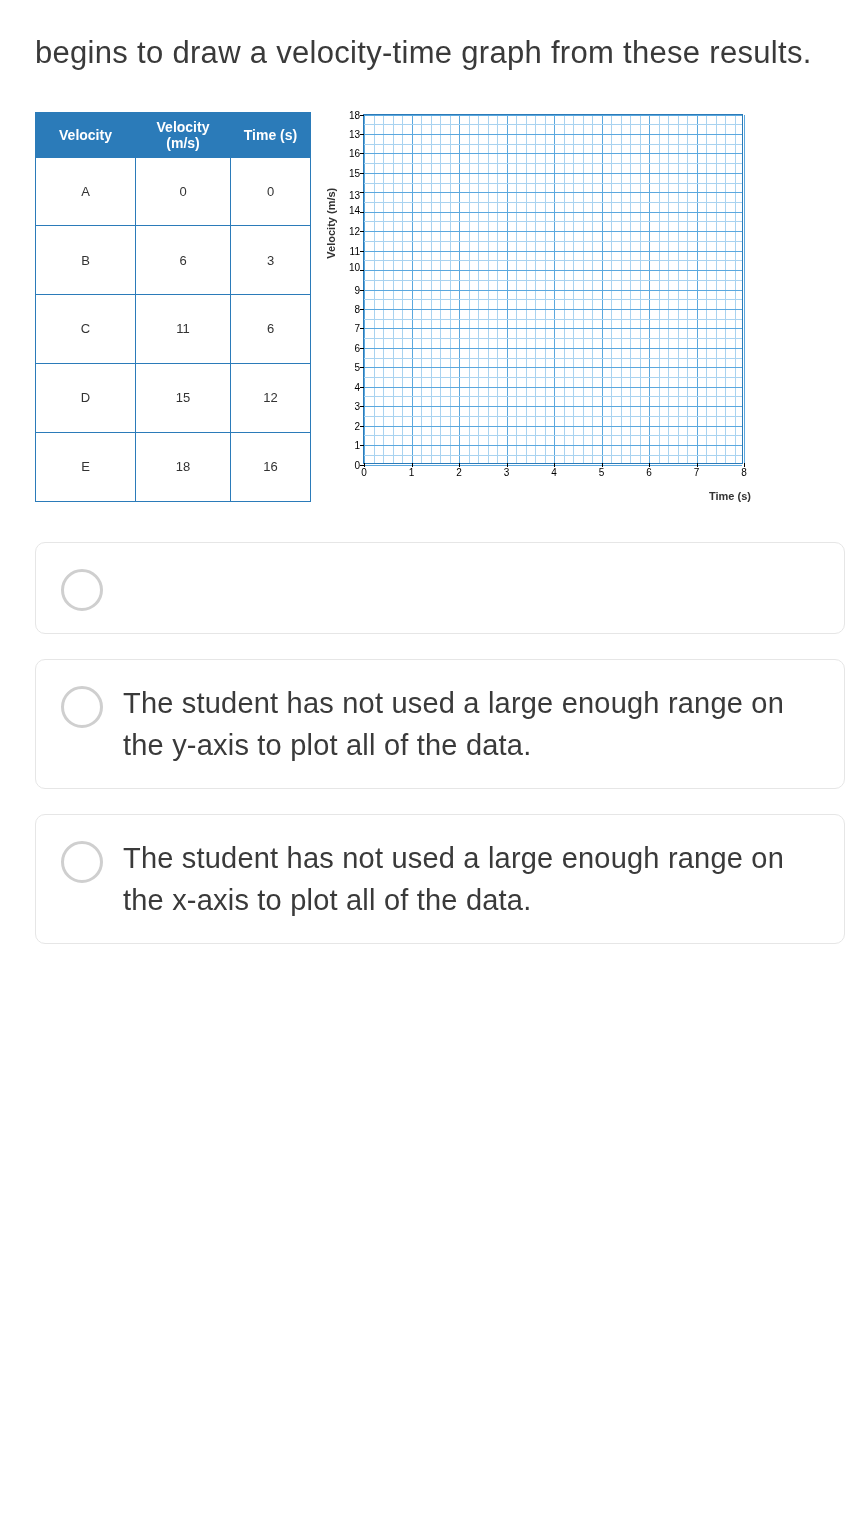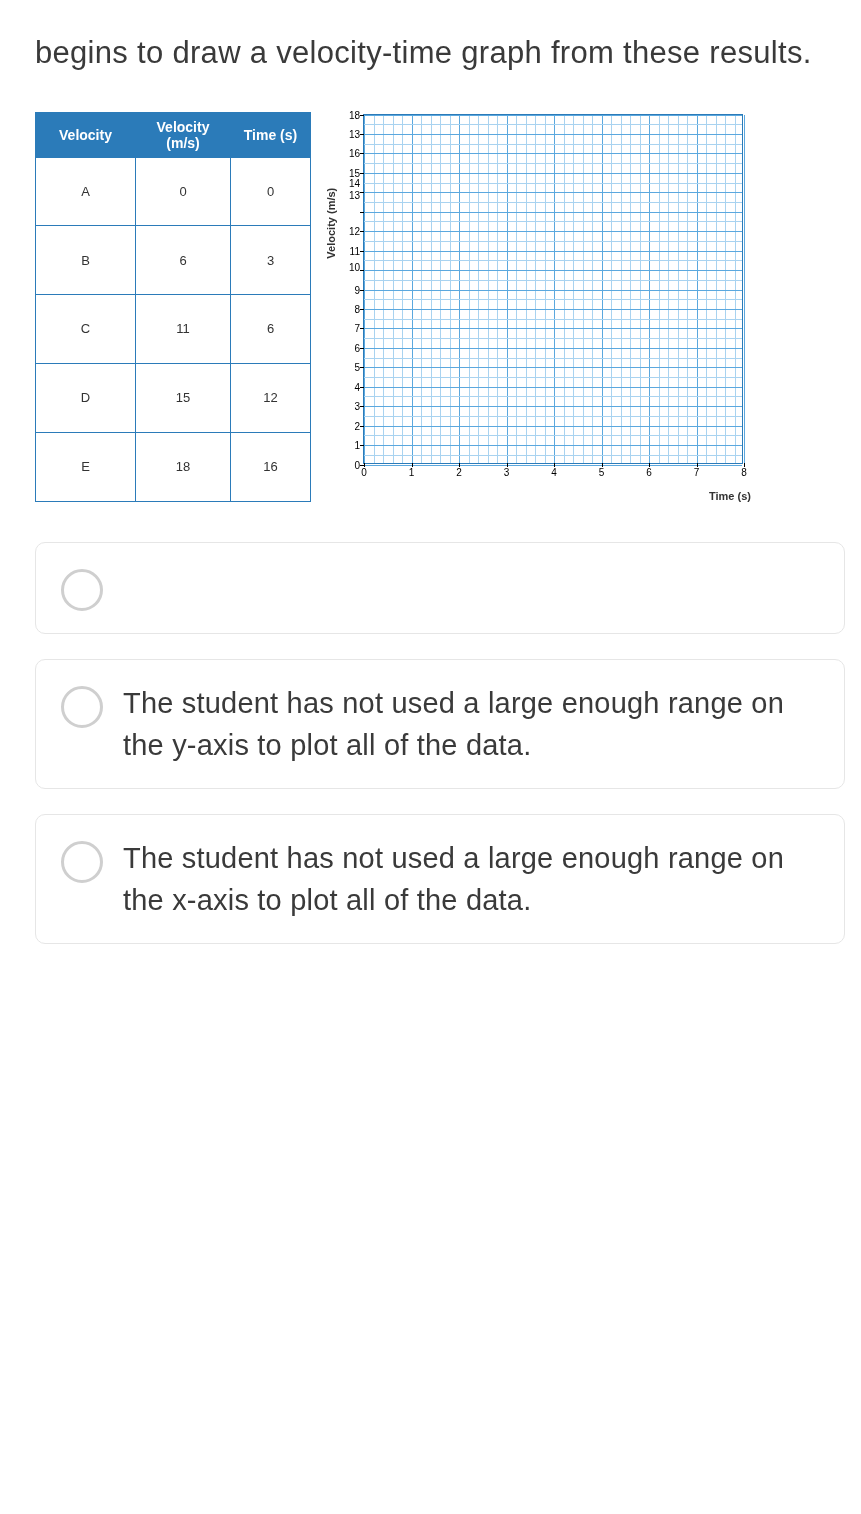--- a/index.html
+++ b/index.html
@@ -282,21 +282,21 @@
           <div class="ytick" style="top: 175px;">9</div>
           <div class="tick-mark-v" style="top: 175px;"></div>
           <div class="ytick" style="top: 152px;">10</div>
           <div class="tick-mark-v" style="top: 155.556px;"></div>
           <div class="ytick" style="top: 136.111px;">11</div>
           <div class="tick-mark-v" style="top: 136.111px;"></div>
           <div class="ytick" style="top: 116.667px;">12</div>
           <div class="tick-mark-v" style="top: 116.667px;"></div>
           <div class="ytick" style="top: 80px;">13</div>
           <div class="tick-mark-v" style="top: 97.2222px;"></div>
-          <div class="ytick" style="top: 68px;">14</div>
+          <div class="ytick" style="top: 95px;">14</div>
           <div class="tick-mark-v" style="top: 77.7778px;"></div>
           <div class="ytick" style="top: 58.3333px;">15</div>
           <div class="tick-mark-v" style="top: 58.3333px;"></div>
           <div class="ytick" style="top: 38.8889px;">16</div>
           <div class="tick-mark-v" style="top: 38.8889px;"></div>
           <div class="ytick" style="top: 19.4444px;">13</div>
           <div class="tick-mark-v" style="top: 19.4444px;"></div>
           <div class="ytick" style="top: 0px;">18</div>
           <div class="tick-mark-v" style="top: 0px;"></div>
           <div class="xtick" style="left: 0px;">0</div>

